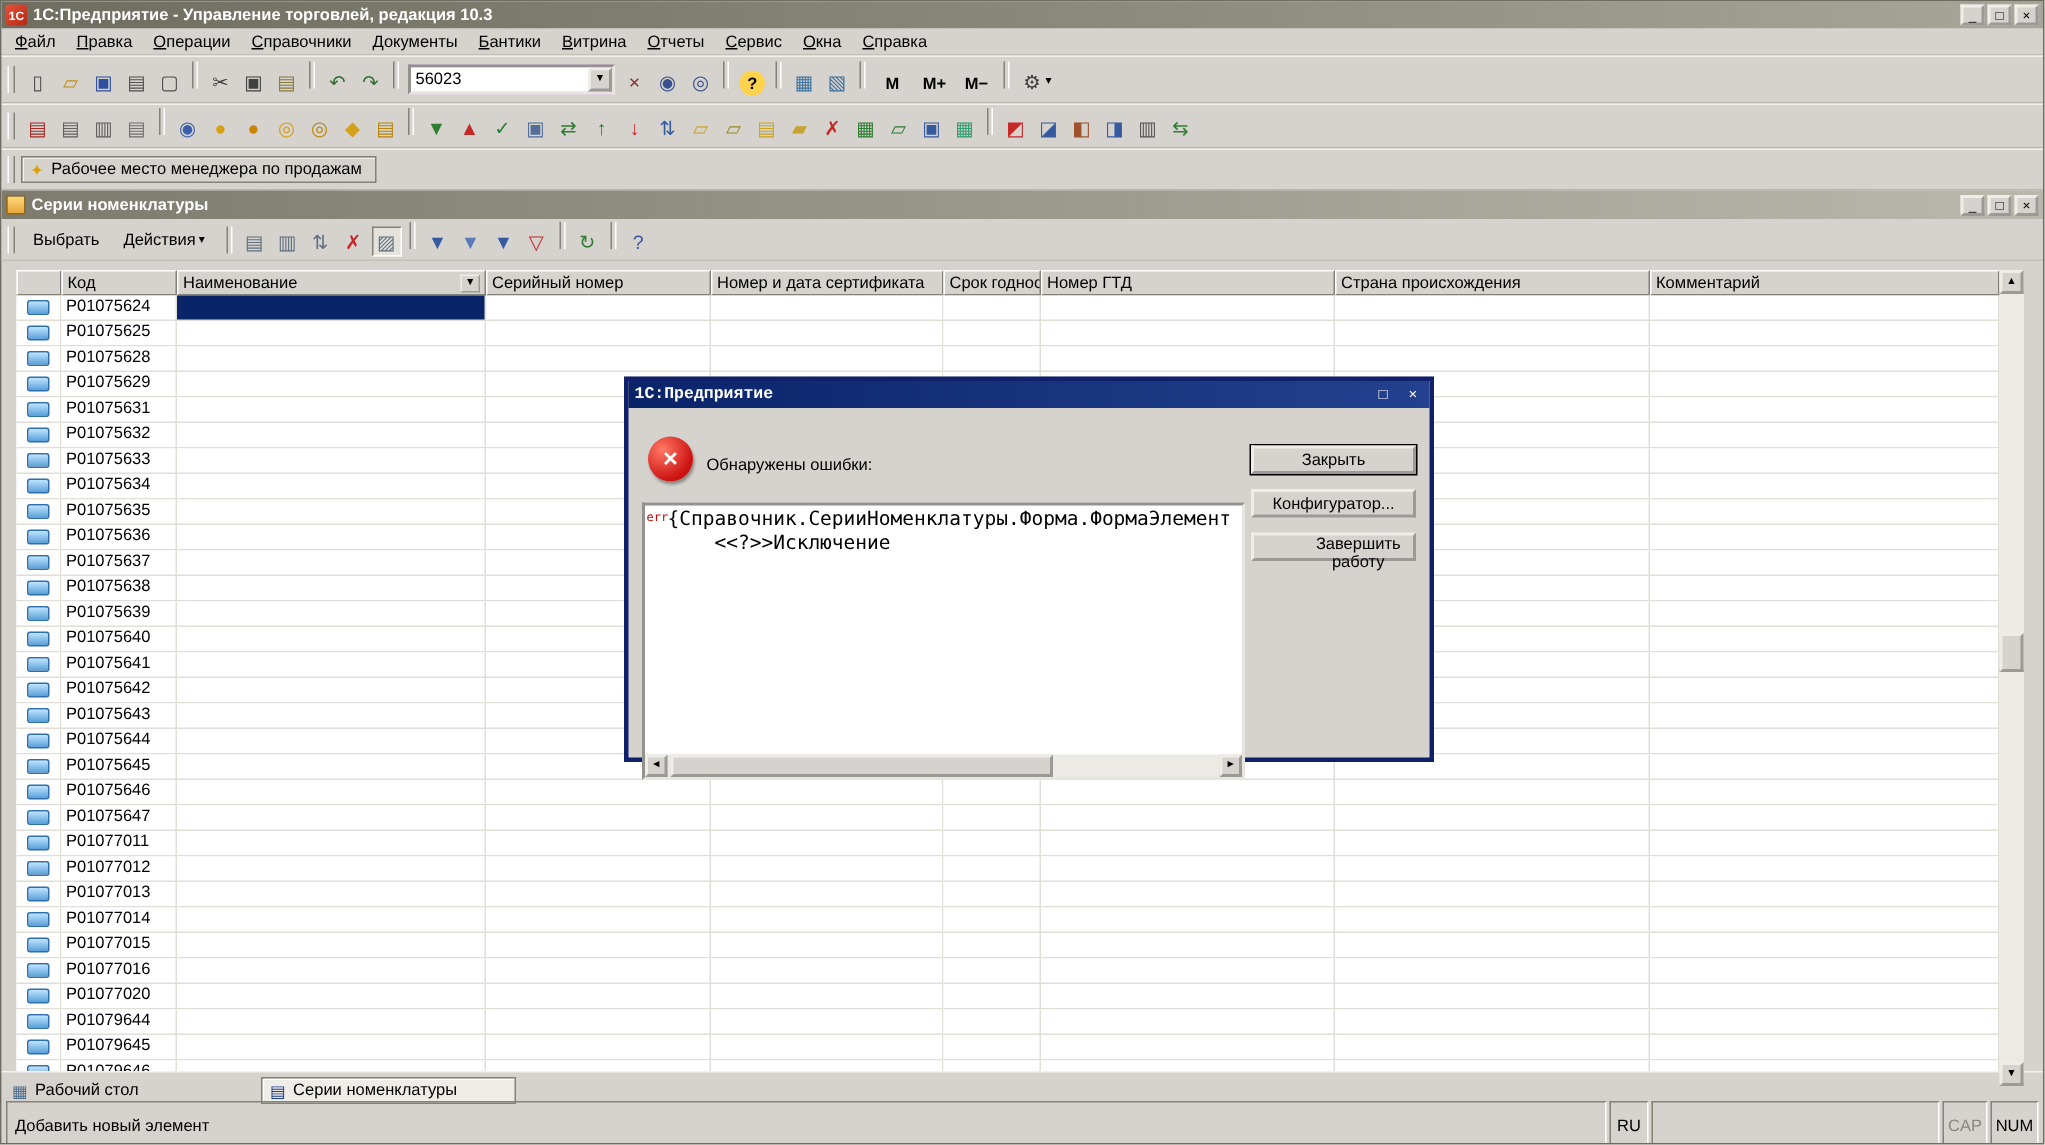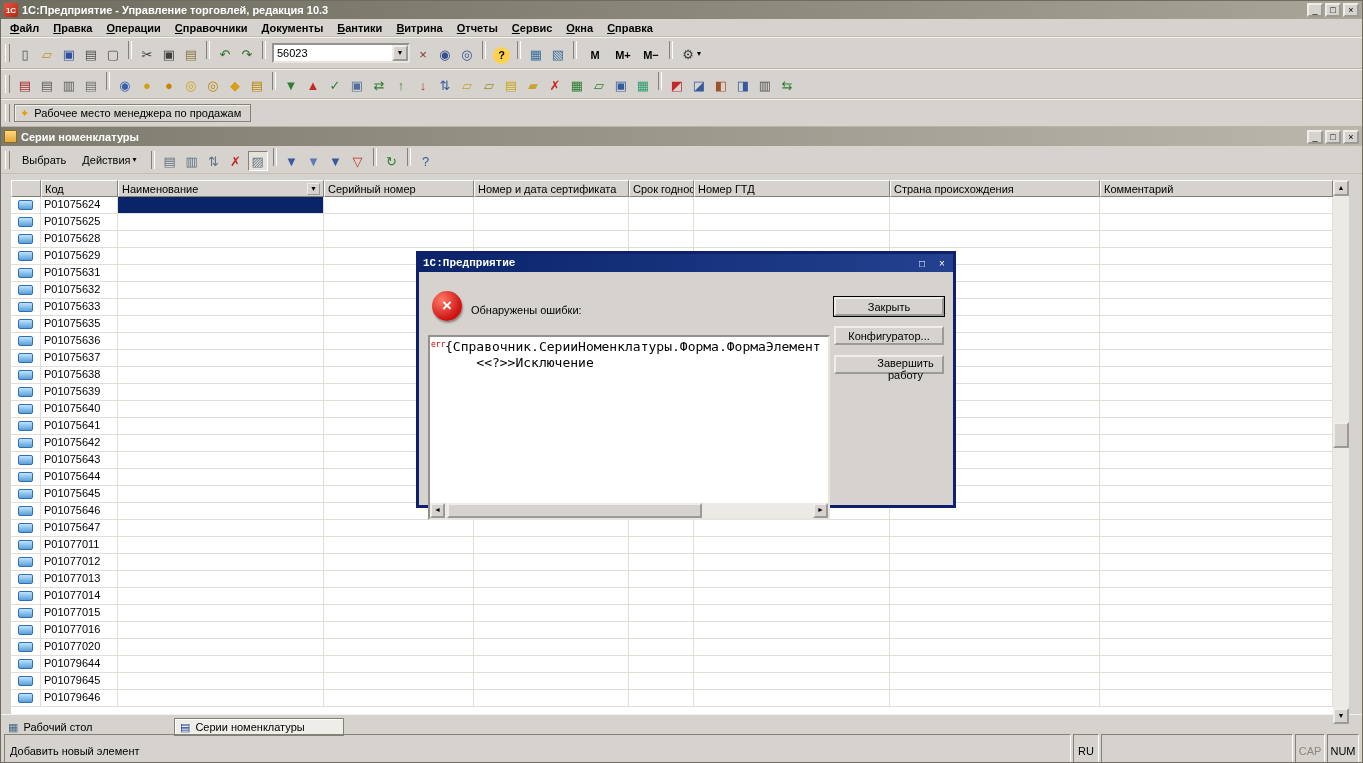--- a/index.html
+++ b/index.html
@@ -8,21 +8,21 @@
 
   
   .titlebar{height:18px;flex:0 0 18px;background:linear-gradient(90deg,#6e6d60,#8f8d80 60%,#a8a698);display:flex;align-items:center;padding:0 3px;gap:4px;}
   .app-icon{width:14px;height:14px;background:linear-gradient(135deg,#e8503c,#b02a14);color:#fff;font-size:8px;font-weight:bold;display:flex;align-items:center;justify-content:center;border-radius:2px;flex:0 0 14px;}
   .title-text{color:#fff;font-weight:bold;white-space:nowrap;overflow:hidden;flex:1;}
   .cap-group{display:flex;gap:2px;}
   .cap{width:16px;height:14px;background:#d6d3ce;border:2px outset #f0ede8;font-size:9px;line-height:10px;text-align:center;cursor:default;box-sizing:border-box;}
 
   
   .menubar{height:17px;flex:0 0 17px;display:flex;align-items:center;background:#d6d3ce;border-bottom:1px solid #c2c0b6;padding-left:2px;}
-  .menu-item{display:inline-block;padding:1px 7px;line-height:14px;font-weight:bold;}
+  .menu-item{display:inline-block;padding:1px 7px;line-height:14px;}
   .menu-item::first-letter{text-decoration:underline;}
 
   
   .toolbar{display:flex;align-items:center;background:#d6d3ce;border-top:1px solid #f4f2ec;border-bottom:1px solid #b8b6ac;padding:1px 2px;}
   .t1{height:28px;flex:0 0 28px;}
   .t2{height:26px;flex:0 0 26px;}
   .t3{height:24px;flex:0 0 24px;}
   .grip{width:3px;height:18px;border-left:1px solid #fff;border-right:1px solid #848278;margin:0 4px 0 2px;flex:0 0 3px;}
   .tbicon{display:inline-flex;align-items:center;justify-content:center;width:20px;height:20px;font-size:13px;margin:0 1px;border:1px solid transparent;cursor:default;box-sizing:border-box;}
   .tbicon.wide{width:26px;font-size:11px;font-weight:bold;}
@@ -289,20 +289,33 @@
               <div class="c"></div>
               <div class="c"></div>
               <div class="c"></div>
               <div class="c"></div>
               <div class="c"></div>
             </div>
             <div class="trow">
               <div class="c icell">
                 <span class="row-ic"></span>
               </div>
+              <div class="c">P01075634</div>
+              <div class="c"></div>
+              <div class="c"></div>
+              <div class="c"></div>
+              <div class="c"></div>
+              <div class="c"></div>
+              <div class="c"></div>
+              <div class="c"></div>
+            </div>
+            <div class="trow">
+              <div class="c icell">
+                <span class="row-ic"></span>
+              </div>
               <div class="c">P01075635</div>
               <div class="c"></div>
               <div class="c"></div>
               <div class="c"></div>
               <div class="c"></div>
               <div class="c"></div>
               <div class="c"></div>
               <div class="c"></div>
             </div>
             <div class="trow">

